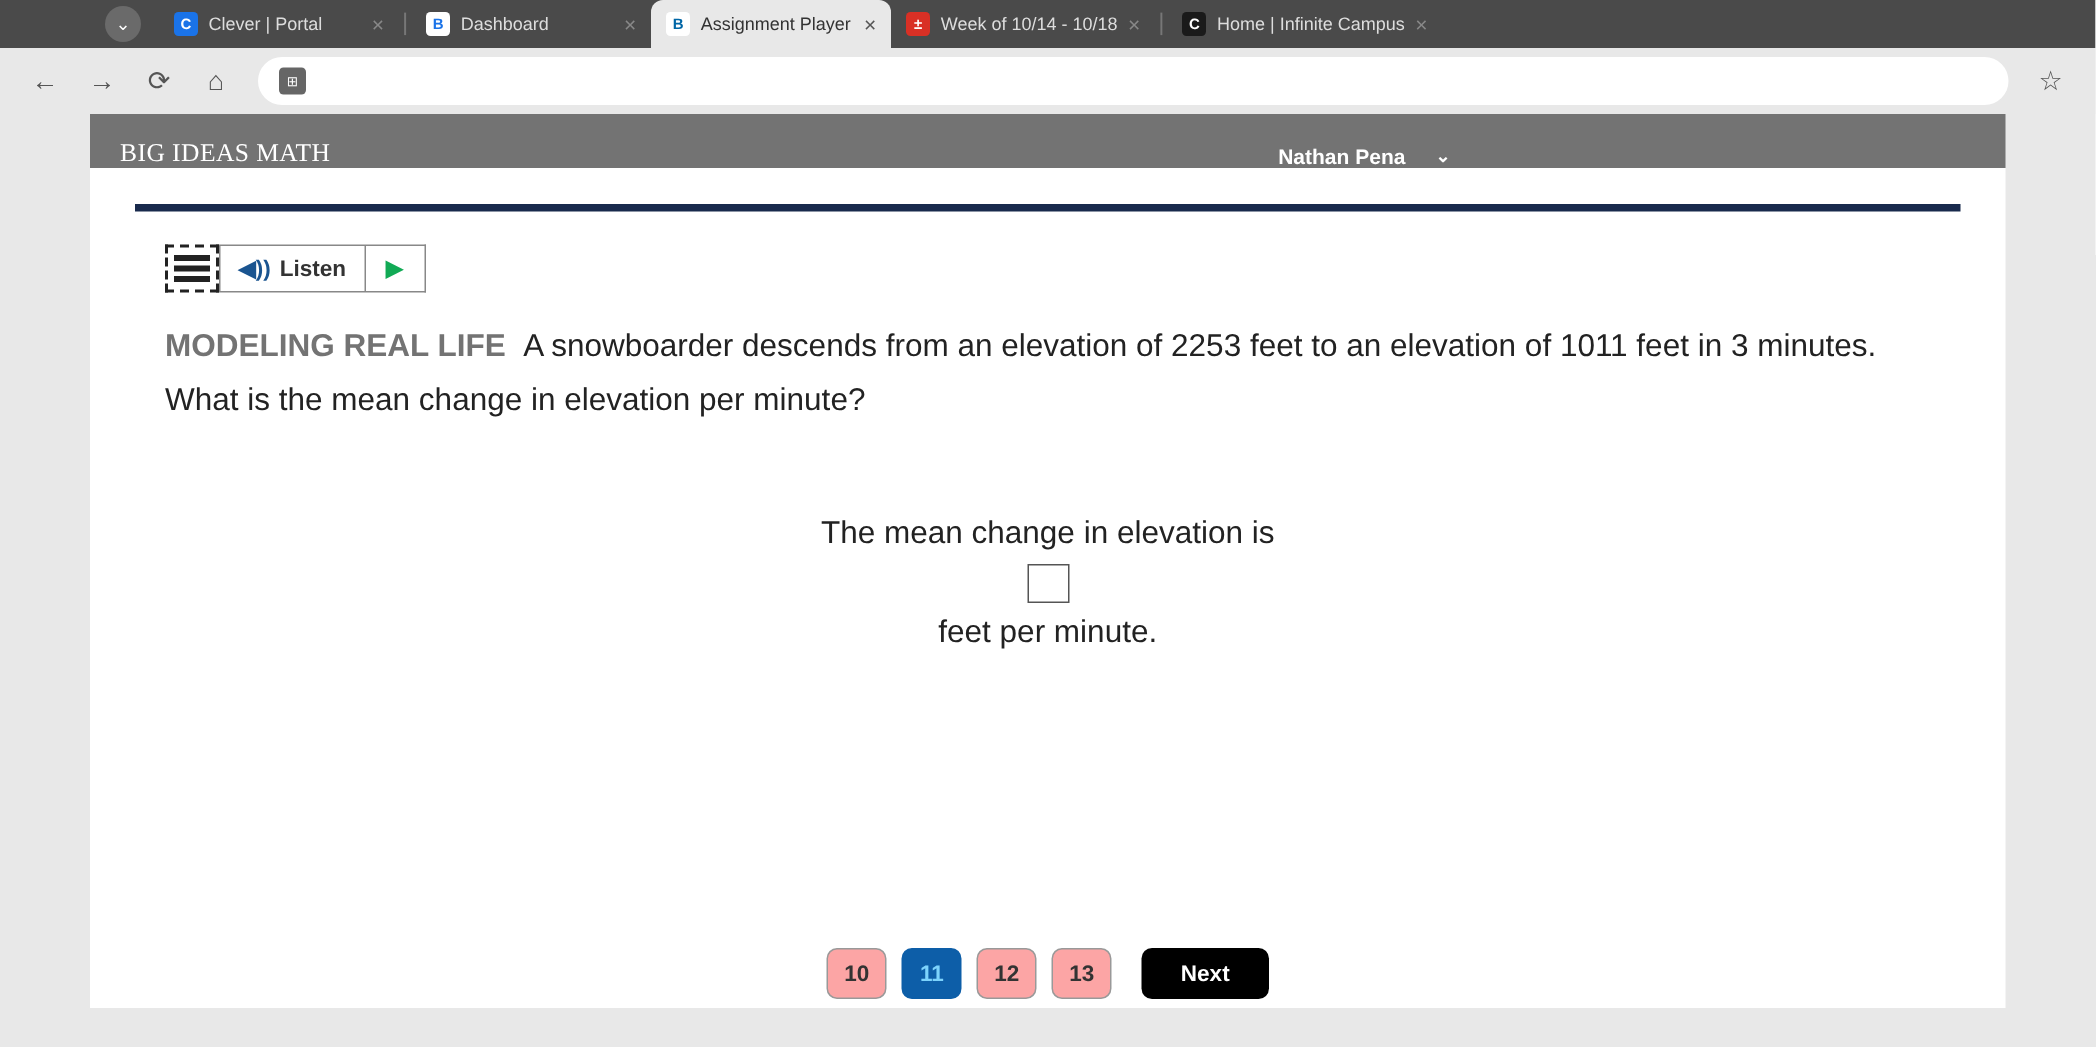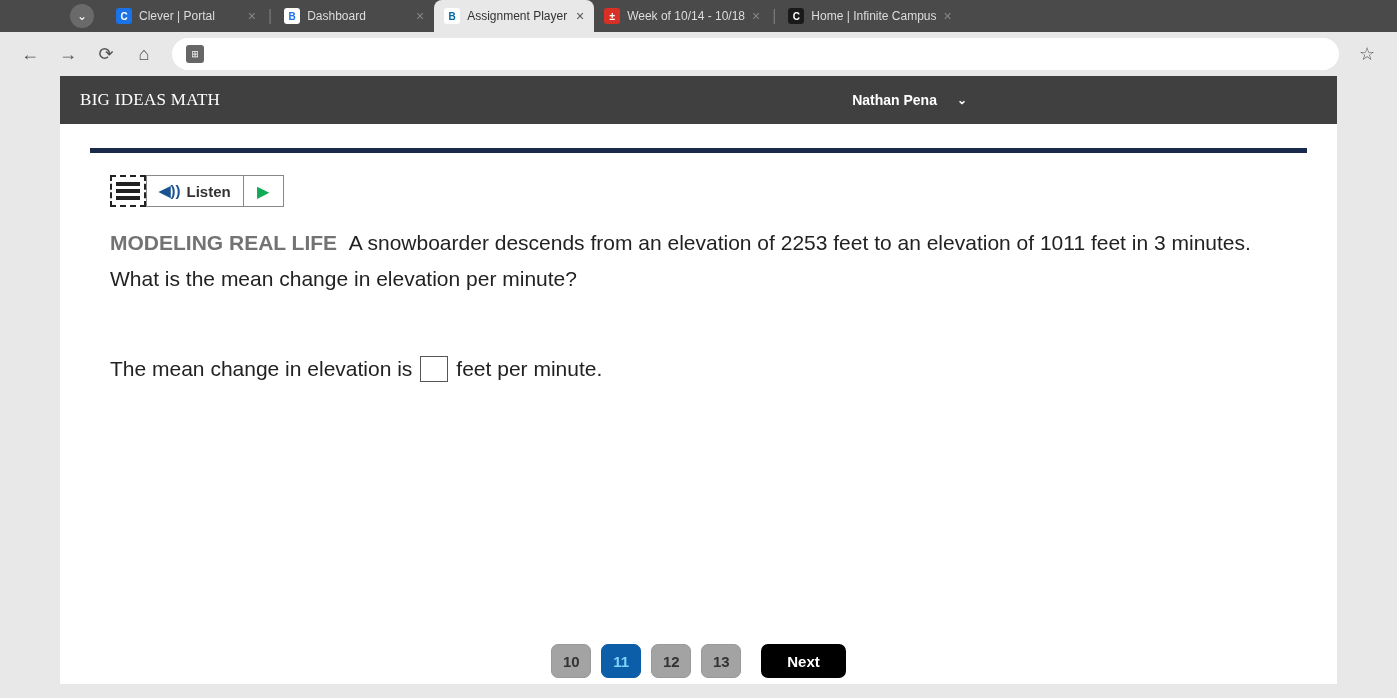--- a/index.html
+++ b/index.html
@@ -19,21 +19,21 @@
     .tab-close { margin-left: auto; font-size: 14px; color: #888; }
     .tab.active .tab-close { color: #555; }
     .tab-sep { color: #777; padding: 0 2px; }
 
     .addr-bar { background: #e8e8e8; height: 44px; display: flex; align-items: center; padding: 0 20px; gap: 18px; }
     .nav-icon { width: 20px; height: 20px; display: flex; align-items: center; justify-content: center; color: #555; font-size: 18px; cursor: pointer; }
     .url-box { flex: 1; background: #fff; border-radius: 18px; height: 32px; display: flex; align-items: center; padding: 0 14px; gap: 10px; color: #333; font-size: 14px; }
     .site-icon { width: 18px; height: 18px; background: #666; border-radius: 3px; display:flex;align-items:center;justify-content:center;color:#fff;font-size:9px; }
 
     
-    .app-header { background: #404040; height: 48px; display: flex; align-items: center; padding: 0 20px; color: #fff; margin: 0 60px 0 60px; }
+    .app-header { background: #737373; height: 36px; display: flex; align-items: flex-end; padding: 0 20px; color: #fff; margin: 0 60px 0 60px; }
     .app-brand { font-family: Georgia, serif; font-size: 17px; letter-spacing: .3px; }
     .user-drop { margin-left: auto; display: flex; align-items: center; gap: 20px; font-size: 14px; font-weight: 600; cursor: pointer; margin-right: 350px; }
     .user-drop .chev { font-size: 12px; }
 
     
     .content { background: #fff; margin: 0 60px; min-height: 560px; position: relative; padding-top: 12px;}
     .toolbar { display: flex; align-items: center; padding: 12px 50px 0; }
     .qnum { font-size: 26px; font-weight: 700; color: #222; display: flex; align-items: center; gap: 10px; }
     .info-i { width: 22px; height: 22px; border-radius: 50%; background: #c5c9cc; color: #fff; display: flex; align-items: center; justify-content: center; font-size: 14px; font-family: Georgia, serif; font-style: italic; font-weight: bold; cursor: pointer;}
     .tool-right { margin-left: auto; display: flex; gap: 8px; }
@@ -47,26 +47,26 @@
     .q-body { padding: 22px 50px; }
     .listen-row { display: flex; align-items: center; gap: 0; margin-bottom: 18px; }
     .stack-ic { width: 36px; height: 32px; background: #fff; border: 2px dashed #222; display: flex; flex-direction: column; justify-content: space-around; padding: 4px; cursor:pointer;}
     .stack-ic div { height: 4px; background: #222; }
     .listen-btn { border: 1px solid #888; height: 32px; padding: 0 12px; display: flex; align-items: center; gap: 6px; font-size: 15px; font-weight: 600; color: #333; background:#fff; cursor:pointer;}
     .play-btn { border: 1px solid #888; border-left:none; height: 32px; width: 40px; display: flex; align-items: center; justify-content: center; color:#1a5; cursor:pointer;background:#fff;}
     .listen-btn .snd { color:#1a5490; }
 
     .question-text { font-size: 21px; color: #222; line-height: 1.7; }
     .mr-life { color: #737373; font-weight: 700; }
-    .answer-line { margin-top: 60px; font-size: 21px; color: #222; display: flex; align-items: center; gap: 8px; flex-wrap: wrap; }
+    .answer-line { margin-top: 60px; font-size: 21px; color: #222; display: flex; align-items: center; gap: 8px; flex-wrap: wrap; flex-direction: column; }
     .answer-box { width: 28px; height: 26px; border: 1.5px solid #555; display: inline-block; }
 
     
     .bottom-nav { position: absolute; bottom: 0; left: 0; right: 0; display: flex; justify-content: center; align-items: center; gap: 10px; padding: 6px; }
-    .page-pill { min-width: 40px; height: 34px; border: 1.5px solid #999; border-radius: 7px; display: flex; align-items: center; justify-content: center; font-size: 15px; font-weight: 600; color: #333; background: #a3a3a3; cursor: pointer; }
+    .page-pill { min-width: 40px; height: 34px; border: 1.5px solid #999; border-radius: 7px; display: flex; align-items: center; justify-content: center; font-size: 15px; font-weight: 600; color: #333; background: #fca5a5; cursor: pointer; }
     .page-pill.current { background: #0d5ea8; color: #7dd3fc; border-color: #0d5ea8; }
     .next-btn { background: #000000; color: #fff; border-radius: 7px; padding: 0 26px; height: 34px; display: flex; align-items: center; font-size: 15px; font-weight: 600; cursor: pointer; margin-left: 10px;}
   </style>
 </head>
 <body>
 
 <div class="browser-top">
   <div class="tab-btn">⌄</div>
   <div class="tab">
     <span class="favicon clever">C</span>

